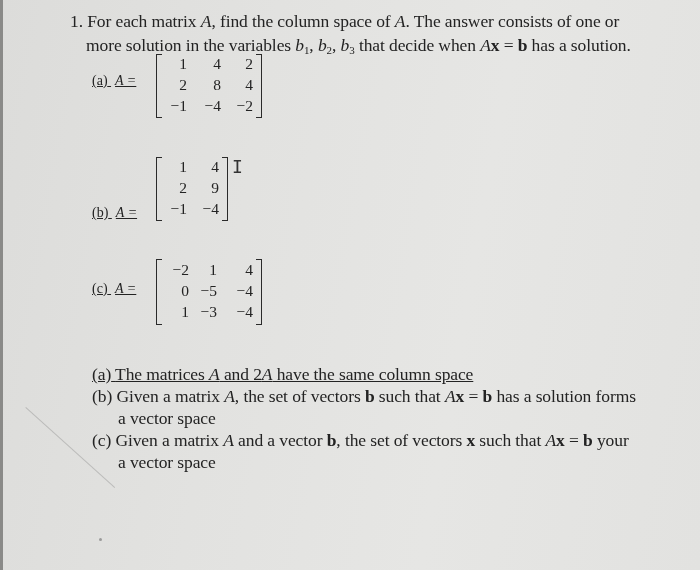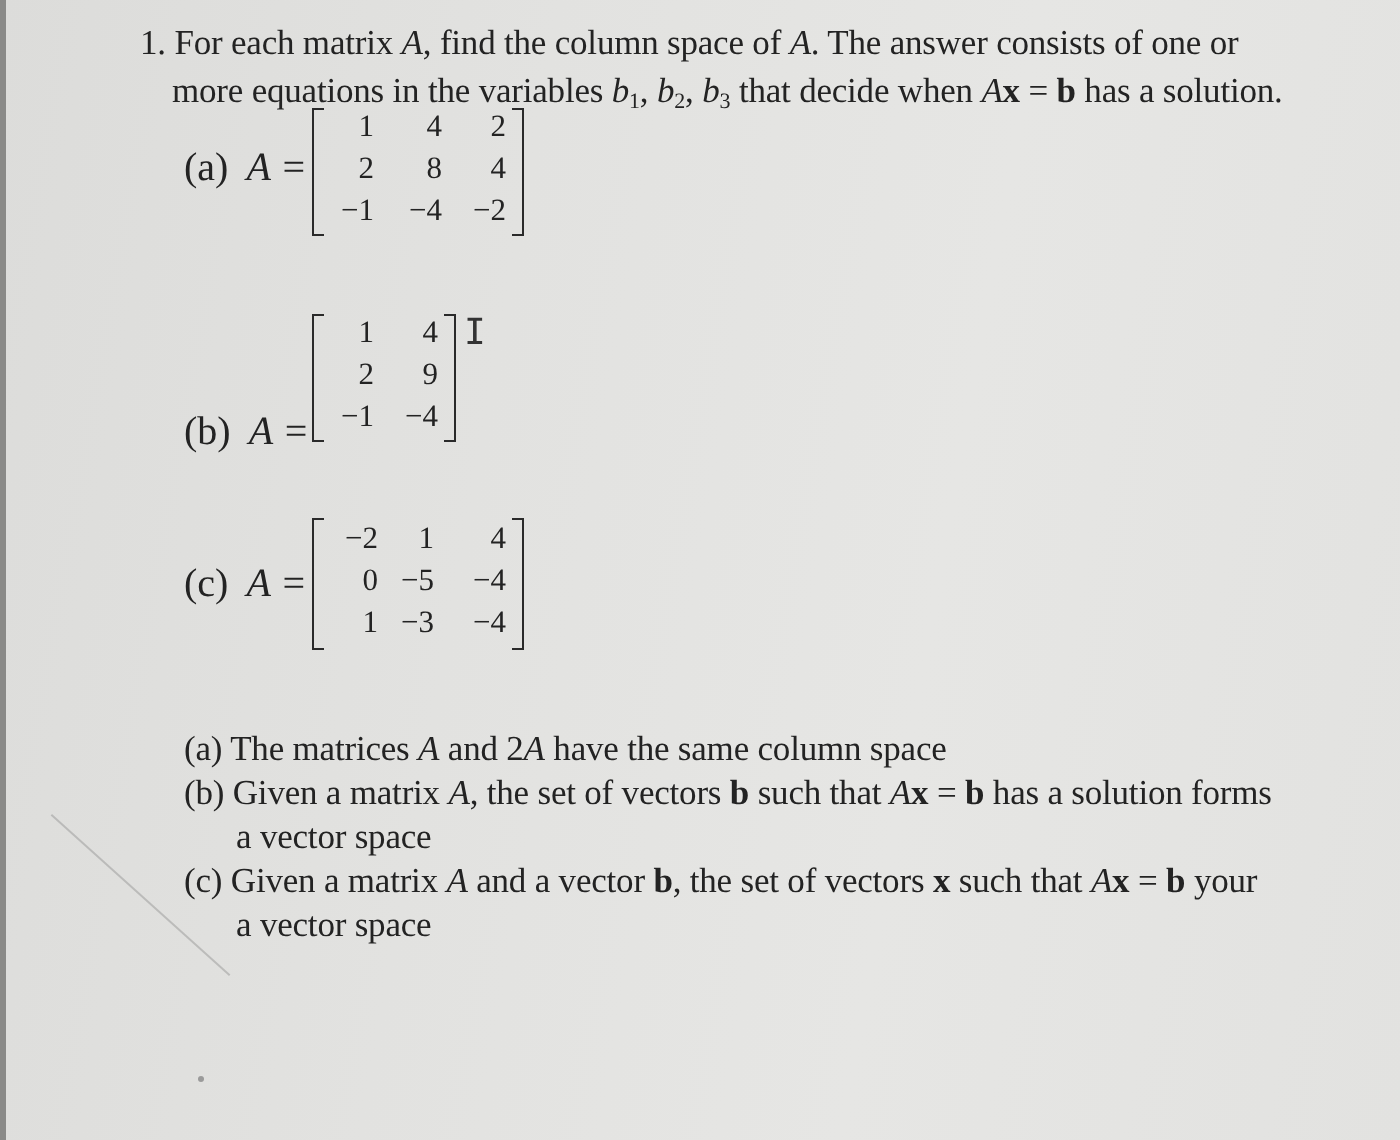--- a/index.html
+++ b/index.html
@@ -31,22 +31,23 @@
       font-size: 17.5px;
       white-space: nowrap;
       line-height: 20px;
       letter-spacing: -0.1px;
     }
     .it { font-style: italic; }
     .bf { font-weight: bold; }
     .sub { font-size: 11px; vertical-align: -3px; font-style: normal; }
     .mlabel {
       position: absolute;
-      font-size: 20px;
+      font-size: 14px;
       white-space: nowrap;
+      text-decoration: underline;
     }
     .matrix {
       position: absolute;
       border-left: 1.6px solid #2a2a2a;
       border-right: 1.6px solid #2a2a2a;
     }
     .matrix::before, .matrix::after {
       content: "";
       position: absolute;
       width: 5px;
@@ -87,21 +88,21 @@
 
 <div class="edge-left"></div>
 
 <div class="page">
 
   <div class="line" style="left:70px; top:11px;">
     <span>1.</span>
     <span>For each matrix </span><span class="it">A</span><span>, find the column space of </span><span class="it">A</span><span>. The answer consists of one or</span>
   </div>
   <div class="line" style="left:86px; top:35px;">
-    <span>more equations in the variables </span><span class="it">b</span><span class="sub">1</span><span>, </span><span class="it">b</span><span class="sub">2</span><span>, </span><span class="it">b</span><span class="sub">3</span><span> that decide when </span><span class="it">A</span><span class="bf">x</span><span> = </span><span class="bf">b</span><span> has a solution.</span>
+    <span>more solution in the variables </span><span class="it">b</span><span class="sub">1</span><span>, </span><span class="it">b</span><span class="sub">2</span><span>, </span><span class="it">b</span><span class="sub">3</span><span> that decide when </span><span class="it">A</span><span class="bf">x</span><span> = </span><span class="bf">b</span><span> has a solution.</span>
   </div>
 
   <div class="mlabel" style="left:92px; top:73px;">
     <span>(a)</span>
     <span class="it" style="margin-left:4px;">A =</span>
   </div>
   <div class="matrix" style="left:156px; top:54px; width:104px; height:64px;">
     <div class="cell" style="left:2px; top:0px;">1</div>
     <div class="cell" style="left:36px; top:0px;">4</div>
     <div class="cell" style="left:68px; top:0px;">2</div>
@@ -137,21 +138,21 @@
     <div class="cell" style="left:68px; top:1px;">4</div>
     <div class="cell" style="left:4px; top:22px;">0</div>
     <div class="cell" style="left:32px; top:22px;">−5</div>
     <div class="cell" style="left:68px; top:22px;">−4</div>
     <div class="cell" style="left:4px; top:43px;">1</div>
     <div class="cell" style="left:32px; top:43px;">−3</div>
     <div class="cell" style="left:68px; top:43px;">−4</div>
   </div>
 
 
-  <div class="line" style="left:92px; top:364px;">
+  <div class="line" style="left:92px; top:364px;text-decoration:underline;">
     <span>(a)</span>
     <span>The matrices </span><span class="it">A</span><span> and 2</span><span class="it">A</span><span> have the same column space</span>
   </div>
 
   <div class="line" style="left:92px; top:386px;">
     <span>(b)</span>
     <span>Given a matrix </span><span class="it">A</span><span>, the set of vectors </span><span class="bf">b</span><span> such that </span><span class="it">A</span><span class="bf">x</span><span> = </span><span class="bf">b</span><span> has a solution forms</span>
   </div>
   <div class="line" style="left:118px; top:408px;">a vector space</div>
 

